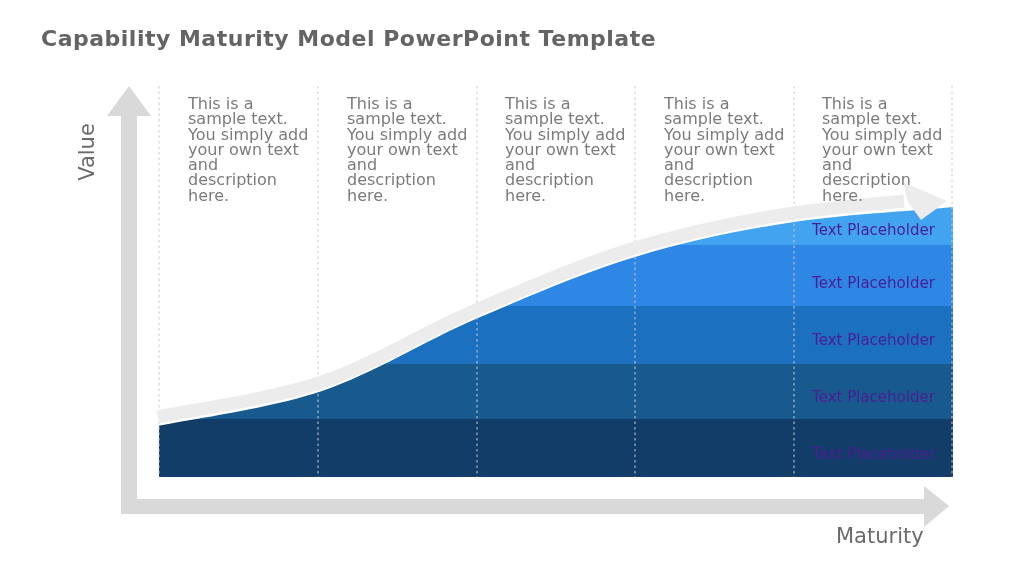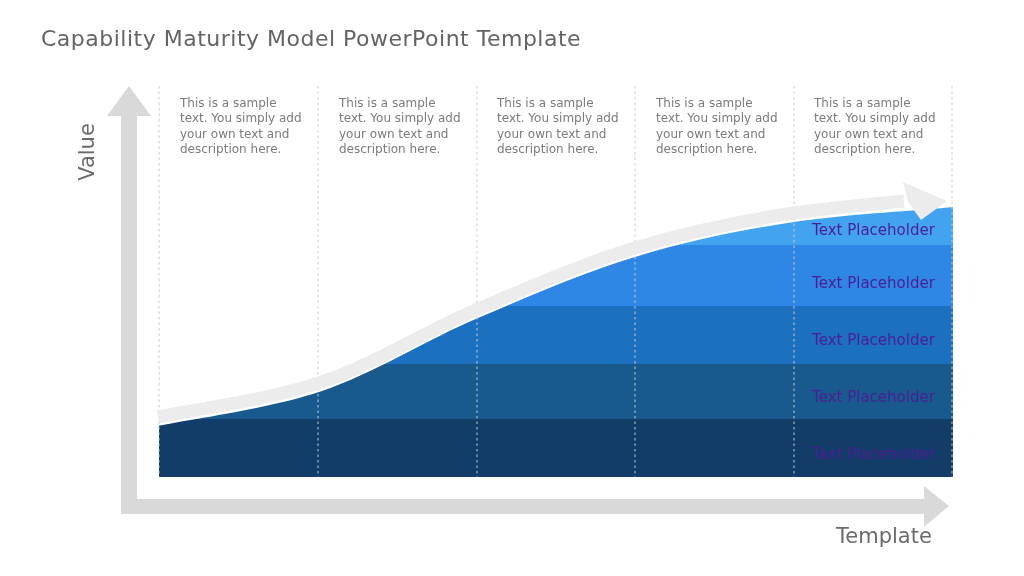--- a/index.html
+++ b/index.html
@@ -16,21 +16,21 @@
     width: 1024px;
     height: 576px;
     background: #ffffff;
   }
   .slide-title {
     position: absolute;
     left: 41px;
     top: 26px;
     margin: 0;
     font-size: 22px;
-    font-weight: 400;
+    font-weight: 700;
     color: #646464;
     letter-spacing: 0.5px;
     white-space: nowrap;
   }
   .chart-svg {
     position: absolute;
     left: 0;
     top: 0;
     width: 1024px;
     height: 576px;
@@ -53,23 +53,24 @@
     left: 836px;
     top: 524px;
     font-size: 21px;
     color: #6b6b6b;
     white-space: nowrap;
   }
   .col-text {
     position: absolute;
     top: 96px;
     width: 124px;
-    font-size: 12px;
+    font-size: 16px;
     line-height: 15.3px;
     color: #7b7b7b;
+    margin-left: 8px;
   }
   .col-text.c1 { left: 180px; }
   .col-text.c2 { left: 339px; }
   .col-text.c3 { left: 497px; }
   .col-text.c4 { left: 656px; }
   .col-text.c5 { left: 814px; }
   .band-label {
     position: absolute;
     left: 794px;
     width: 159px;
@@ -123,21 +124,21 @@
       <line x1="794" y1="86" x2="794" y2="477" stroke="#C9C9C9"></line>
       <line x1="952" y1="86" x2="952" y2="477" stroke="#C9C9C9"></line>
     </g>
 
     <path d="M158,417 C185,411 269,400 322,382 C375,364 426,331 478,309 C530,287 582,264 635,248 C688,232 741,221 794,213 C830,208 872,204 904,201" fill="none" stroke-width="13" stroke="#ECECEC"></path>
     <path d="M903,182 L947,201 L921,220 L908,202 Z" fill="#ECECEC"></path>
   </svg>
 
   <div class="y-axis-label">Value</div>
 
-  <div class="x-axis-label">Template</div>
+  <div class="x-axis-label">Maturity</div>
 
   <div class="col-text c1">This is a sample text. You simply add your own text and description here.</div>
   <div class="col-text c2">This is a sample text. You simply add your own text and description here.</div>
   <div class="col-text c3">This is a sample text. You simply add your own text and description here.</div>
   <div class="col-text c4">This is a sample text. You simply add your own text and description here.</div>
   <div class="col-text c5">This is a sample text. You simply add your own text and description here.</div>
 
   <div class="band-label b1">Text Placeholder</div>
   <div class="band-label b2">Text Placeholder</div>
   <div class="band-label b3">Text Placeholder</div>

